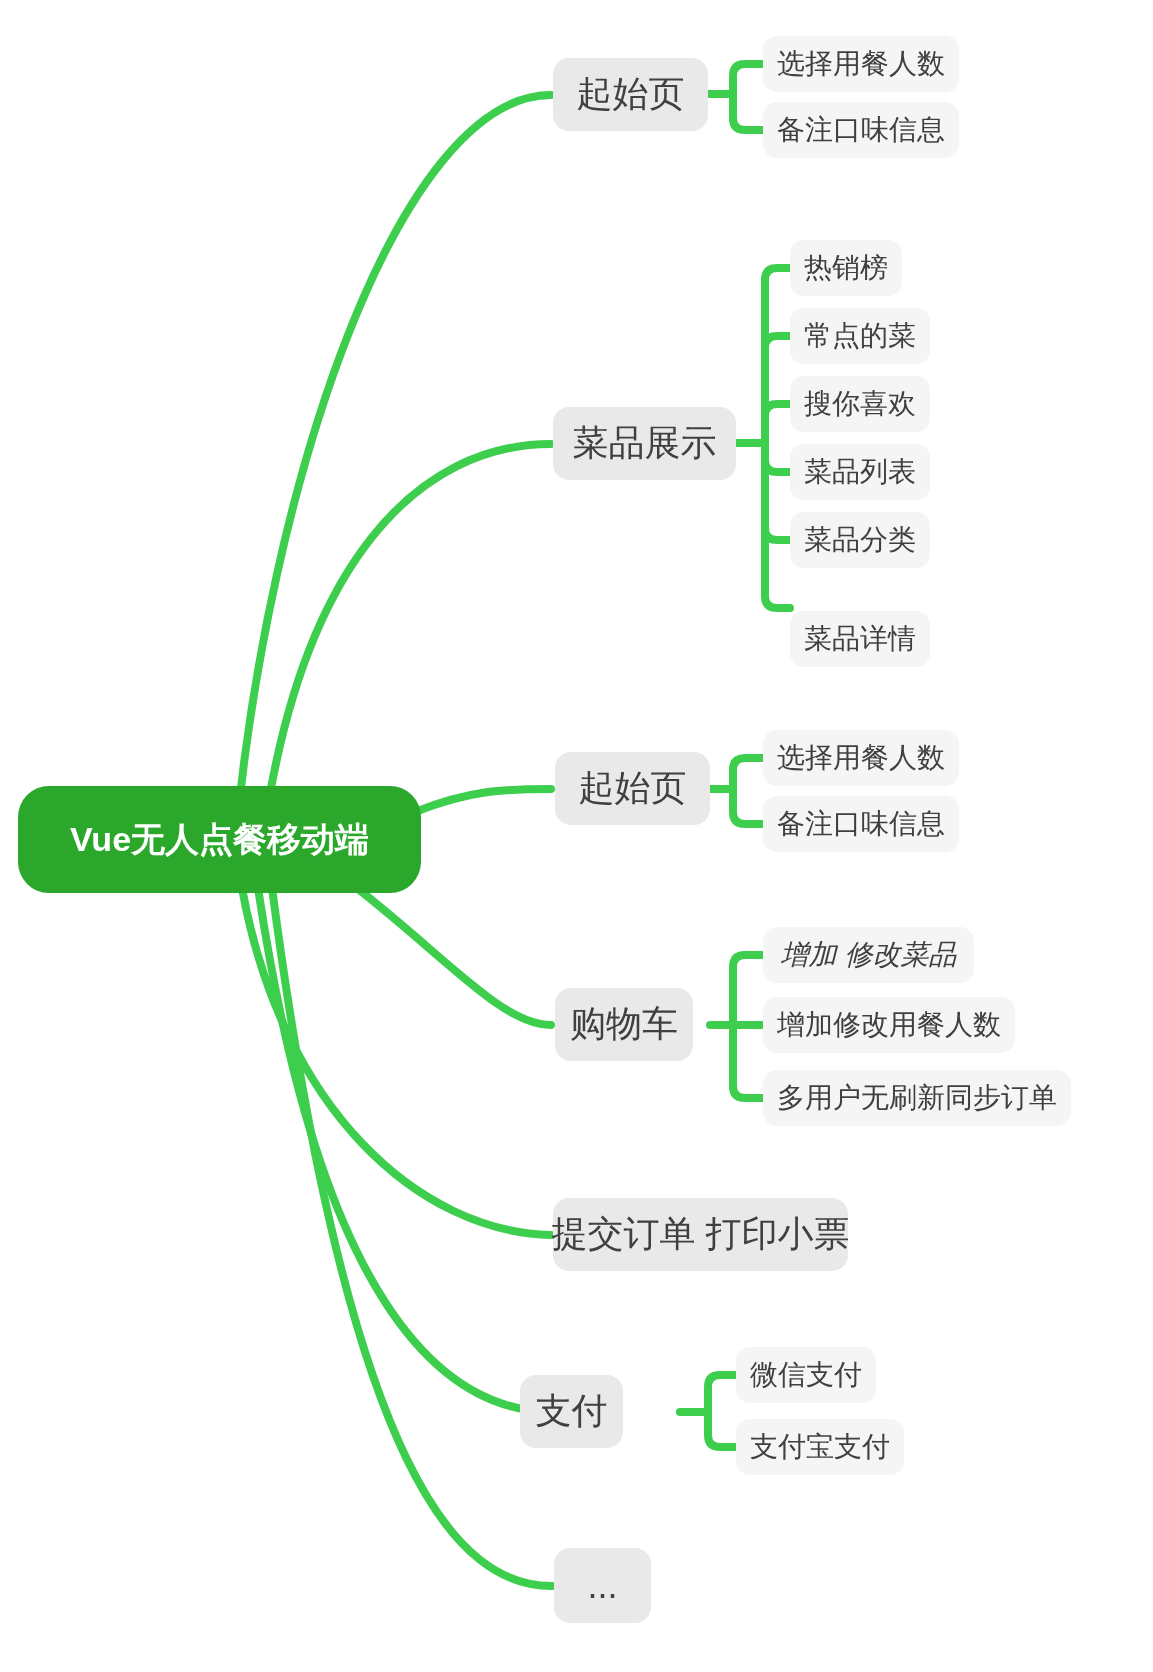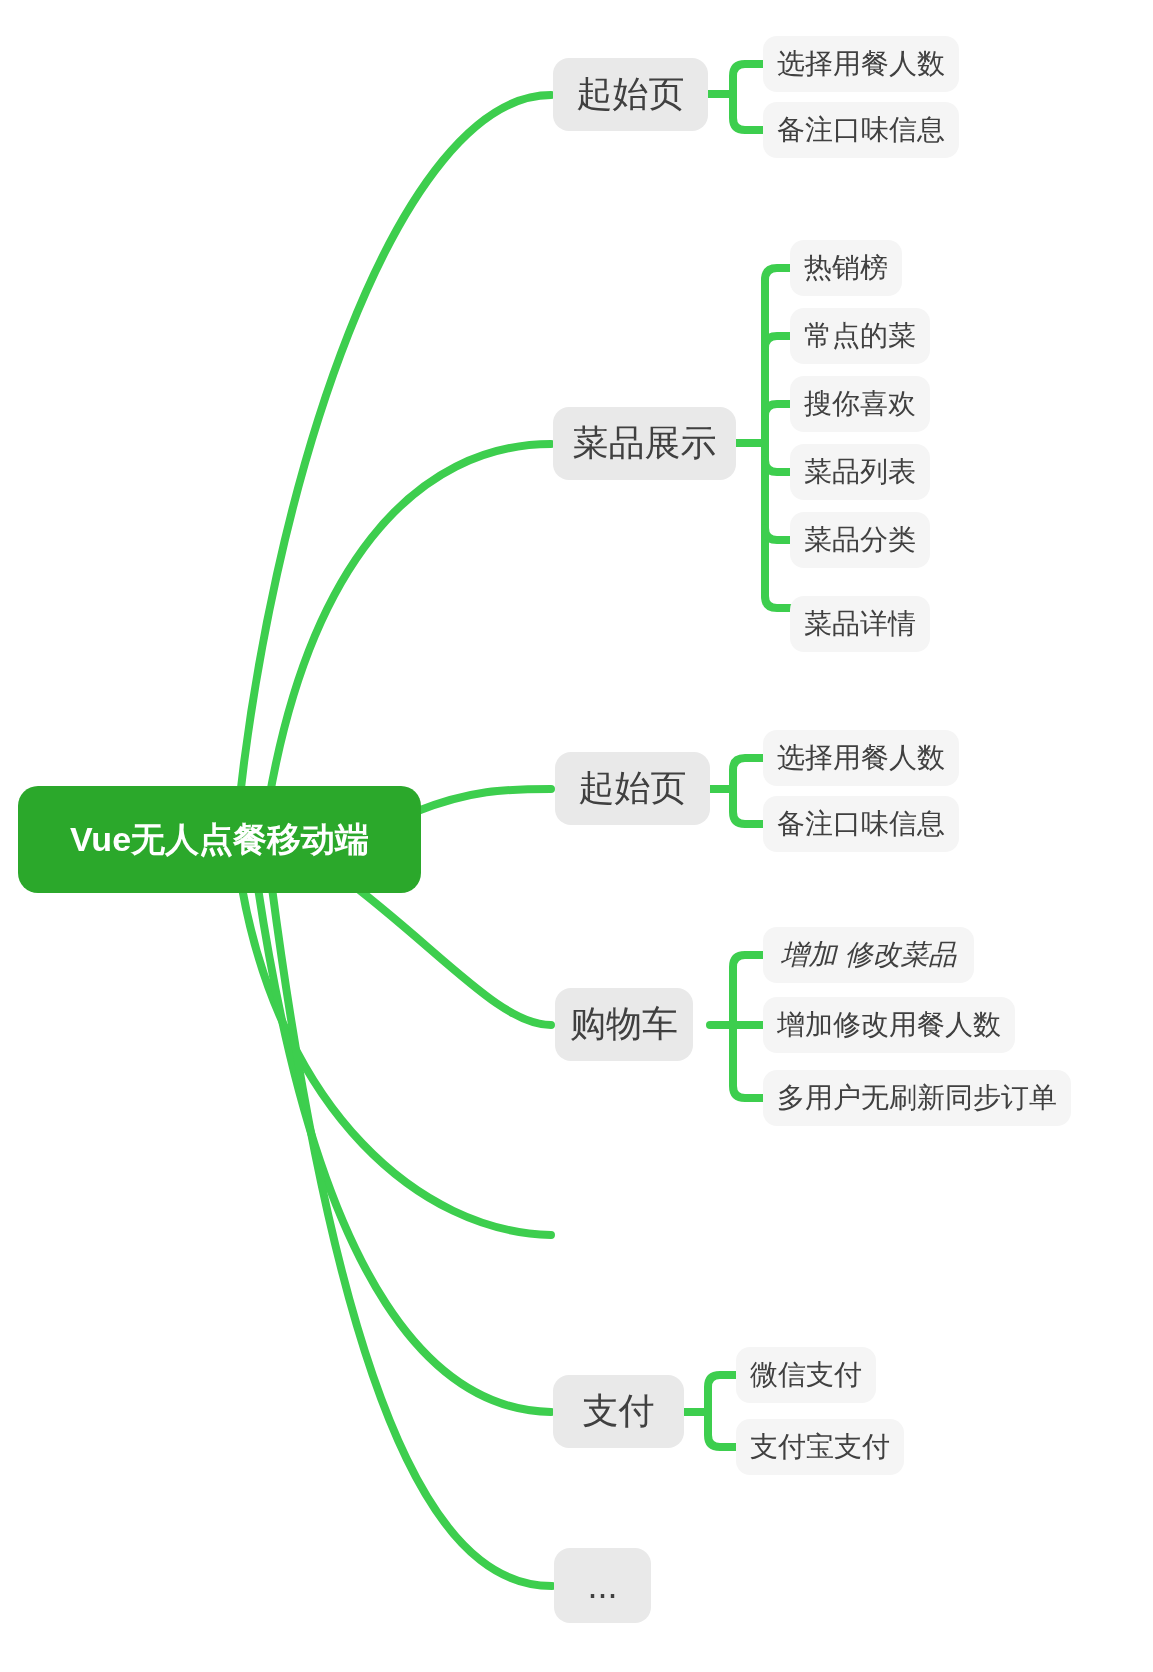--- a/index.html
+++ b/index.html
@@ -37,21 +37,21 @@
     justify-content: center;
     white-space: nowrap;
     color: var(--node-text, #404040);
     cursor: default;
   }
   .root {
     background: var(--root-fill, #2BA82B);
     color: var(--root-text, #FFFFFF);
     font-size: 34px;
     font-weight: bold;
-    border-radius: 20px;
+    border-radius: 31px;
     height: 107px;
   }
   .lv2 {
     background: var(--branch-fill, #E9E9E9);
     font-size: 36px;
     border-radius: 16px;
     height: 73px;
   }
   .lv3 {
     background: var(--child-fill, #F5F5F5);
@@ -102,31 +102,32 @@
   <div class="node lv2" style="left:553px; top:58px; width:155px;">起始页</div>
   <div class="node lv3" style="left:763px; top:36px; width:196px;">选择用餐人数</div>
   <div class="node lv3" style="left:763px; top:102px; width:196px;">备注口味信息</div>
 
   <div class="node lv2" style="left:553px; top:407px; width:183px;">菜品展示</div>
   <div class="node lv3" style="left:790px; top:240px; width:112px;">热销榜</div>
   <div class="node lv3" style="left:790px; top:308px; width:140px;">常点的菜</div>
   <div class="node lv3" style="left:790px; top:376px; width:140px;">搜你喜欢</div>
   <div class="node lv3" style="left:790px; top:444px; width:140px;">菜品列表</div>
   <div class="node lv3" style="left:790px; top:512px; width:140px;">菜品分类</div>
-  <div class="node lv3" style="left:790px; top:596px; width:140px;">菜品详情</div>
+  <div class="node lv3" style="left:790px; top:611px; width:140px;">菜品详情</div>
 
   <div class="node lv2" style="left:555px; top:752px; width:155px;">起始页</div>
   <div class="node lv3" style="left:763px; top:730px; width:196px;">选择用餐人数</div>
   <div class="node lv3" style="left:763px; top:796px; width:196px;">备注口味信息</div>
 
   <div class="node lv2" style="left:555px; top:988px; width:138px;">购物车</div>
   <div class="node lv3" style="left:763px; top:927px; width:211px;font-style:italic;">增加 修改菜品</div>
   <div class="node lv3" style="left:763px; top:997px; width:252px;">增加修改用餐人数</div>
   <div class="node lv3" style="left:763px; top:1070px; width:308px;">多用户无刷新同步订单</div>
 
+  <div class="node lv2" style="left:553px; top:1198px; width:295px;">提交订单 打印小票</div>
 
-  <div class="node lv2" style="left:553px; top:1375px; width:131px;">支付</div>
+  <div class="node lv2" style="left:520px; top:1375px; width:103px;">支付</div>
   <div class="node lv3" style="left:736px; top:1347px; width:140px;">微信支付</div>
   <div class="node lv3" style="left:736px; top:1419px; width:168px;">支付宝支付</div>
 
   <div class="node lv2" style="left:554px; top:1548px; width:97px; height:75px;">...</div>
 
 </div>
 
 </body></html>

